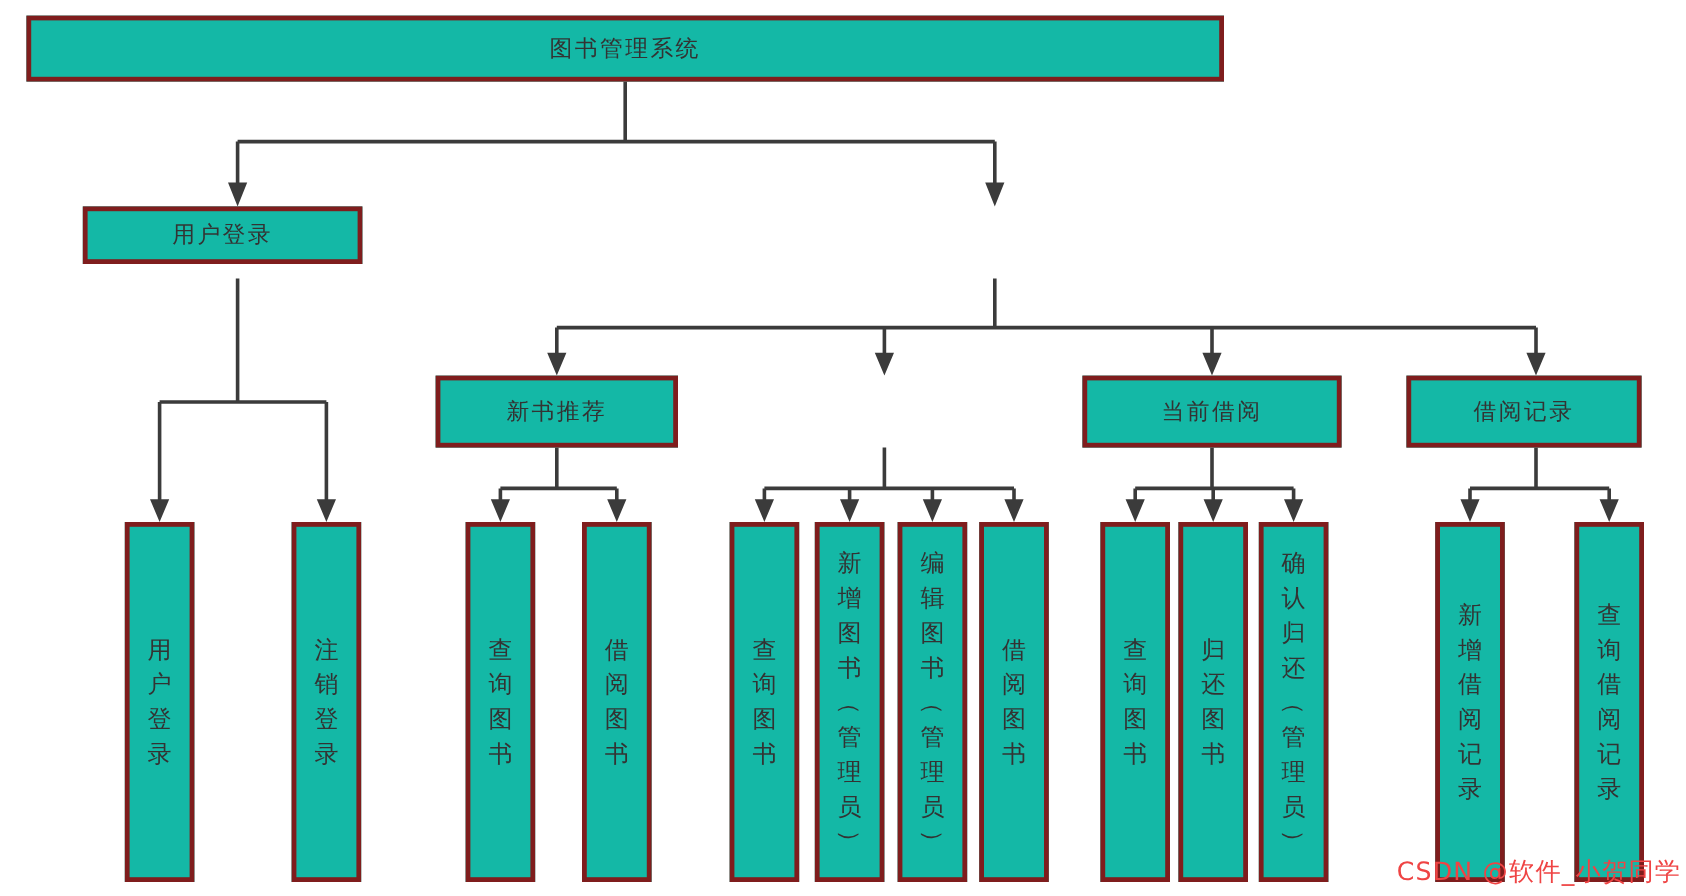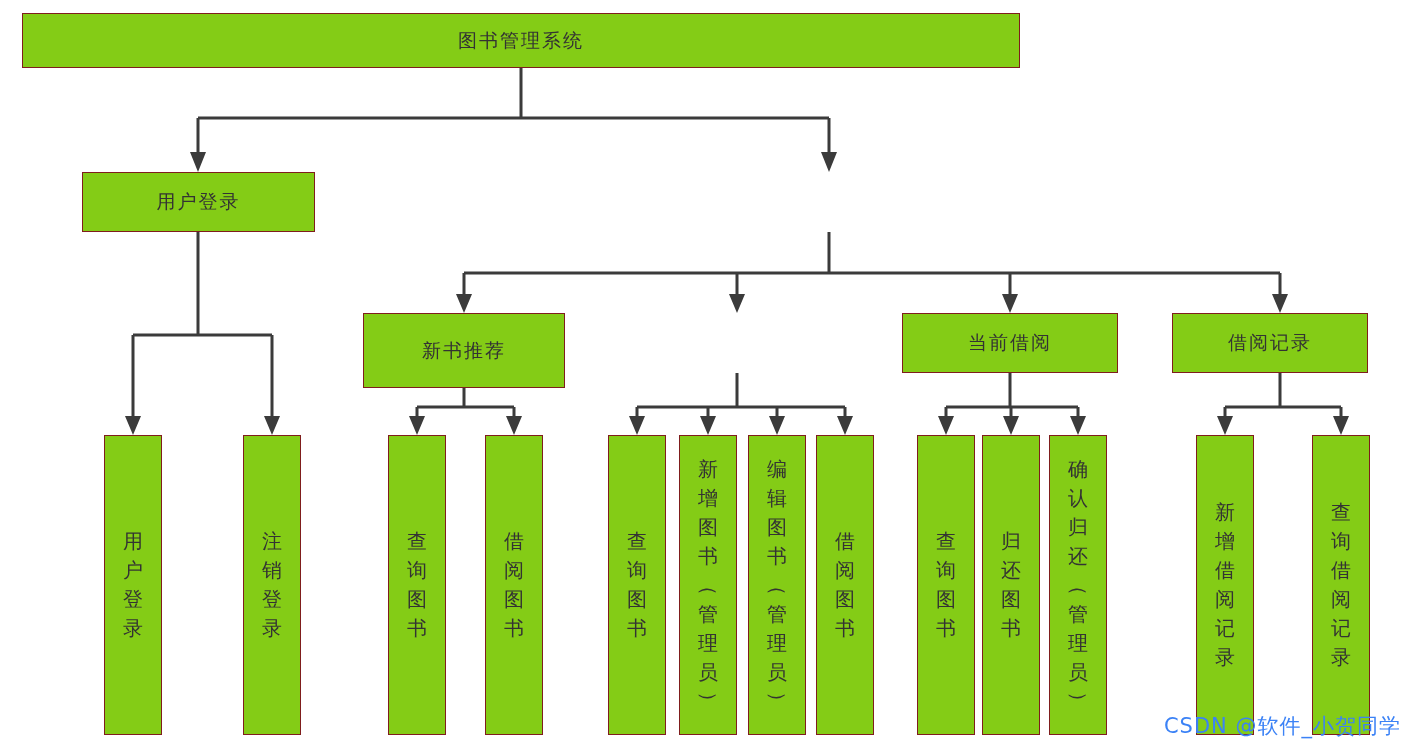--- a/index.html
+++ b/index.html
@@ -1,31 +1,31 @@
 <!DOCTYPE html>
 <html><head>
 <meta charset="utf-8">
 <style>
   html,body{margin:0;padding:0;background:#ffffff;}
   body{width:1405px;height:747px;position:relative;overflow:hidden;
        font-family:"DejaVu Sans","Liberation Sans",sans-serif;}
   .canvas{position:absolute;left:0;top:0;width:1405px;height:747px;}
   .connectors{position:absolute;left:0;top:0;z-index:1;}
-  .node{position:absolute;box-sizing:border-box;border:1px solid #7f1d1d;
-        background:#84cc16;z-index:2;display:flex;align-items:center;
+  .node{position:absolute;box-sizing:border-box;border:4px solid #7f1d1d;
+        background:#14b8a6;z-index:2;display:flex;align-items:center;
         justify-content:center;color:#333333;}
   .hnode{font-size:19px;letter-spacing:2px;}
   .leaf{width:58px;height:300px;top:435px;}
   .vlabel{display:flex;flex-direction:column;align-items:center;
           justify-content:center;height:100%;width:100%;}
   .vchar{display:block;height:29px;line-height:29px;font-size:20px;
          text-align:center;color:#333333;}
   .rot{transform:rotate(90deg);}
   .watermark{position:absolute;right:4px;top:712px;z-index:3;
-             font-size:21px;color:#3b82f6;letter-spacing:1px;
+             font-size:21px;color:#ef4444;letter-spacing:1px;
              white-space:nowrap;text-align:center;}
 </style>
 </head>
 <body>
 
 <div class="canvas">
 
   <svg class="connectors" width="1405" height="747" viewBox="0 0 1405 747">
 
     <path d="M521 68 V118 M198 118 H829 M198 118 V154 M829 118 V154" stroke="#3b3b3b" stroke-width="3" fill="none"></path>
@@ -52,25 +52,25 @@
       M769 416 H785 L777 435 Z M837 416 H853 L845 435 Z
       M938 416 H954 L946 435 Z M1003 416 H1019 L1011 435 Z
       M1070 416 H1086 L1078 435 Z M1217 416 H1233 L1225 435 Z
       M1333 416 H1349 L1341 435 Z"></path>
   </svg>
 
   <div class="node hnode" style="left:22px;top:13px;width:998px;height:55px;">
     <span>图书管理系统</span>
   </div>
 
-  <div class="node hnode" style="left:82px;top:172px;width:233px;height:60px;">
+  <div class="node hnode" style="left:69px;top:172px;width:233px;height:48px;">
     <span>用户登录</span>
   </div>
 
-  <div class="node hnode" style="left:363px;top:313px;width:202px;height:75px;">
+  <div class="node hnode" style="left:363px;top:313px;width:202px;height:60px;">
     <span>新书推荐</span>
   </div>
   <div class="node hnode" style="left:902px;top:313px;width:216px;height:60px;">
     <span>当前借阅</span>
   </div>
   <div class="node hnode" style="left:1172px;top:313px;width:196px;height:60px;">
     <span>借阅记录</span>
   </div>
 
   <div class="node leaf" style="left:104px;">

